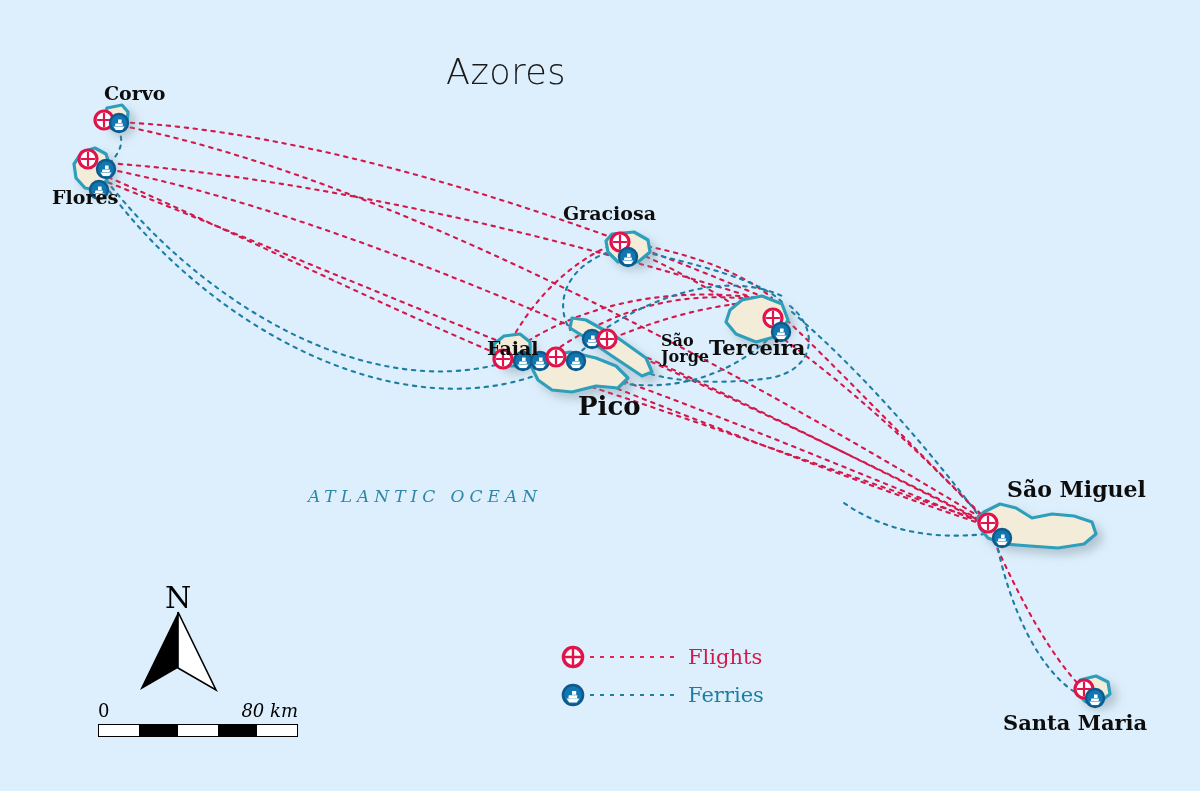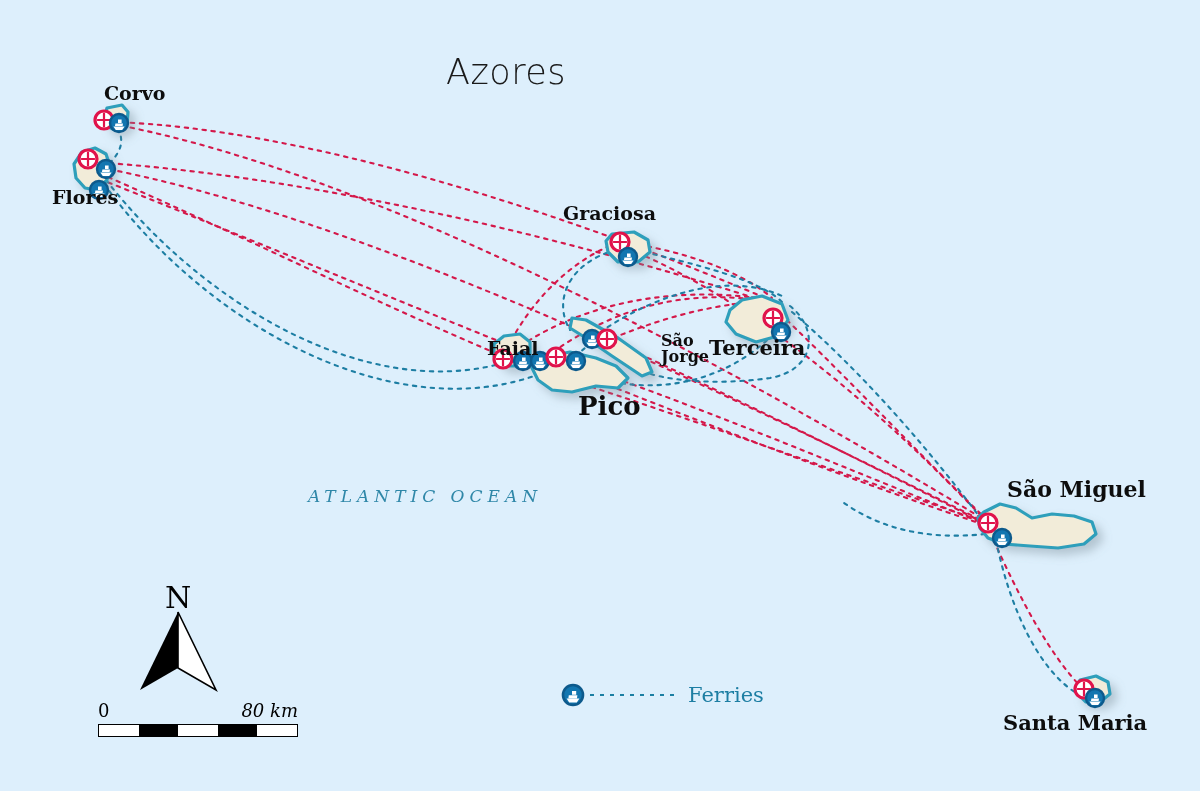--- a/index.html
+++ b/index.html
@@ -316,20 +316,28 @@
   <div class="isl-label" style="left:551px; top:204px; font-size:19px;margin-left:12px;">Graciosa</div>
   <div class="isl-label" style="left:487px; top:318px; font-size:19px;margin-top:21px;">Faial</div>
   <div class="isl-label" style="left:578px; top:393px; font-size:26px;">Pico</div>
   <div class="isl-label" style="left:661px; top:333px; font-size:16px; white-space:pre;">São
 Jorge</div>
   <div class="isl-label" style="left:709px; top:337px; font-size:21px;">Terceira</div>
   <div class="isl-label" style="left:1007px; top:478px; font-size:22px;">São Miguel</div>
   <div class="isl-label" style="left:1003px; top:712px; font-size:21px;">Santa Maria</div>
 
   <div class="legend">
+    <div class="legend-row r0">
+      <svg width="26" height="26" viewBox="0 0 26 26">
+        <circle cx="13" cy="13" r="9.6" fill="#ffffff" stroke="#e0134b" stroke-width="3.4"></circle>
+        <path d="M13,5.8 L13,20.2 M6,13 L20,13" stroke="#e0134b" stroke-width="2.4" stroke-linecap="round"></path>
+      </svg>
+      <span class="legend-dash flights"></span>
+      <span class="legend-text flights">Flights</span>
+    </div>
     <div class="legend-row r1">
       <svg width="26" height="26" viewBox="0 0 26 26">
         <circle cx="13" cy="13" r="10" fill="#1276b0" stroke="#0d5a8c" stroke-width="2.6"></circle>
         <path d="M6.6,16.6 L19.4,16.6 L16.8,20.4 L9.2,20.4 Z M8.8,13.2 L17.4,13.2 L17,16.2 L8.4,16.2 Z M12,9 L16.2,9 L16.2,12.8 L12,12.8 Z" fill="#ffffff"></path>
       </svg>
       <span class="legend-dash ferries"></span>
       <span class="legend-text ferries">Ferries</span>
     </div>
   </div>
 

